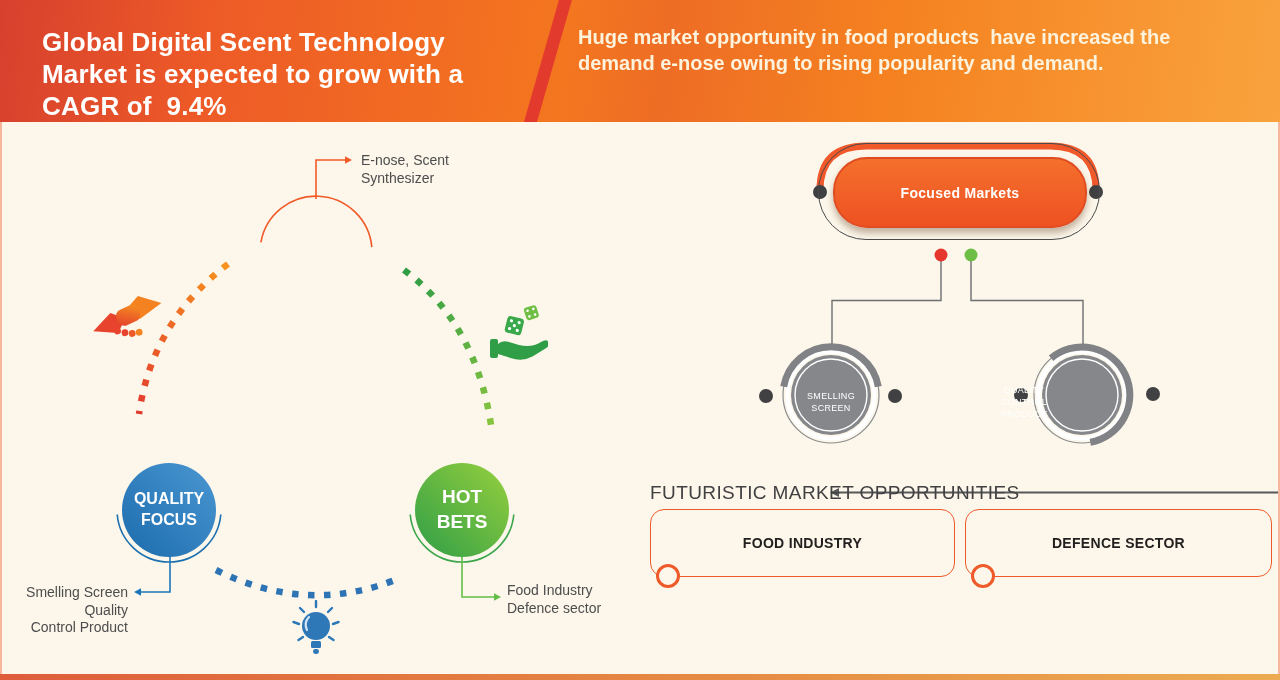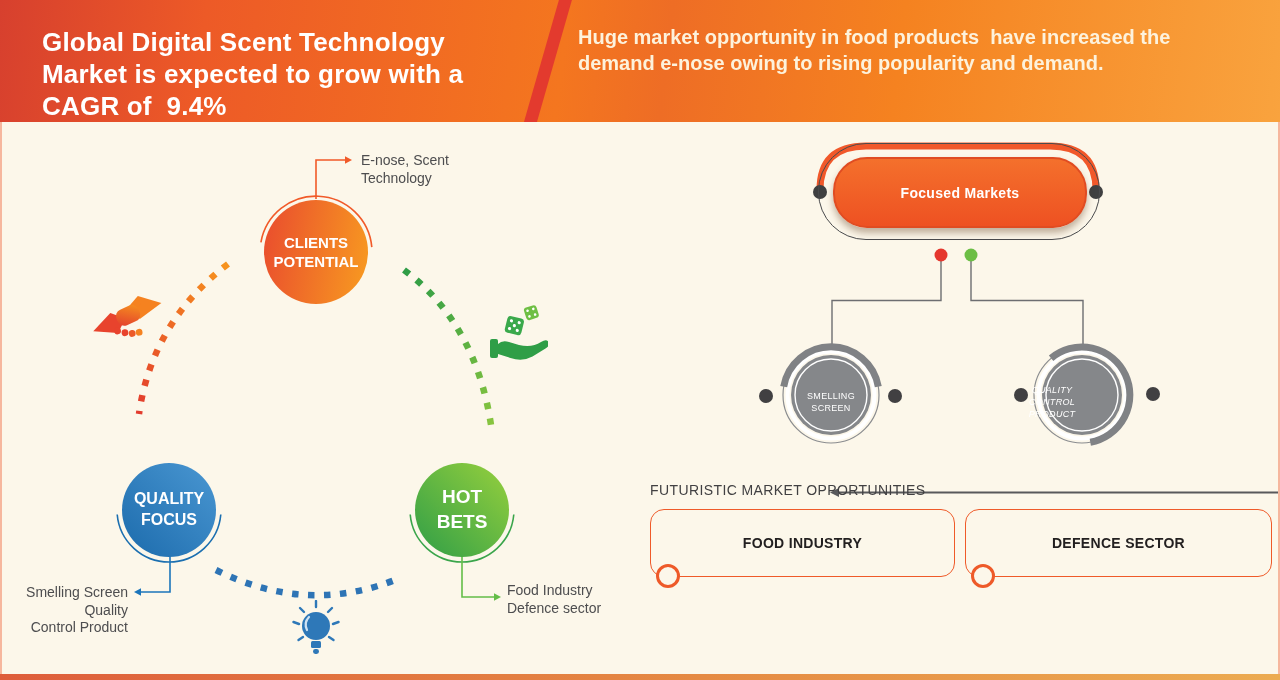--- a/index.html
+++ b/index.html
@@ -43,24 +43,24 @@
   
   .pill-outline{position:absolute;left:818px;top:143px;width:280px;height:95px;
                 border:1.4px solid #4a4b4d;border-radius:48px;}
   .pill{position:absolute;left:833px;top:157px;width:250px;height:67px;border-radius:34px;
         background:linear-gradient(180deg,#f4702c,#ee5122);border:2px solid #e04c22;
         box-shadow:0 5px 7px rgba(80,40,10,.35);
         display:flex;align-items:center;justify-content:center;color:#fff;font-size:14px;font-weight:bold;letter-spacing:.3px;}
   .gray-label{position:absolute;width:86px;color:#ffffff;font-size:9px;letter-spacing:.3px;
               text-align:center;white-space:pre-line;line-height:1.35;}
   .gl-left{left:788px;top:390px;}
-  .gl-right{left:1009px;top:384px;font-style:italic;}
-
-  
-  .fmo-heading{position:absolute;left:650px;top:482px;font-size:14px;color:#414042;letter-spacing:.4px;}
+  .gl-right{left:981px;top:384px;}
+
+  
+  .fmo-heading{position:absolute;left:650px;top:482px;font-size:19px;color:#414042;letter-spacing:.4px;}
   .market-box{position:absolute;top:509px;height:66px;border:1.4px solid #ef5a29;border-radius:14px;
               display:flex;align-items:center;justify-content:center;
               font-size:14px;font-weight:bold;color:#232020;letter-spacing:.3px;}
   .box-food{left:650px;width:303px;}
   .box-def{left:965px;width:305px;}
   .box-ring{position:absolute;width:18px;height:18px;border:3px solid #ee5a29;border-radius:50%;
             background:#fcf7ea;top:564px;}
   .ring-food{left:656px;} .ring-def{left:971px;}
 </style>
 </head>
@@ -126,29 +126,27 @@
     <circle cx="1082" cy="395" r="40" fill="#85878a"></circle>
     <circle cx="1082" cy="395" r="36" stroke="#ffffff" stroke-width="1.4" fill="none"></circle>
     <path d="M1051.1,358.2 A48,48 0 1 1 1090.3,442.3" stroke="#808285" stroke-width="7" fill="none"></path>
     <circle cx="1021" cy="395" r="7" fill="#414042"></circle>
     <circle cx="1153" cy="394" r="7" fill="#414042"></circle>
 
     <path d="M1280,492.5 H839" stroke="#58595b" stroke-width="2" fill="none"></path>
     <path d="M830,492.5 L839,488 L839,497 Z" fill="#58595b"></path>
   </svg>
 
-  <div class="node node-cp">CLIENTS
-POTENTIAL</div>
   <div class="node node-cf">QUALITY
 FOCUS</div>
   <div class="node node-hb">HOT
 BETS</div>
 
   <div class="anno anno-cp">E-nose, Scent
-Technology</div>
+Synthesizer</div>
   <div class="anno anno-cf">Smelling Screen
 Quality
 Control Product</div>
   <div class="anno anno-hb">Food Industry
 Defence sector</div>
 
   <div class="icon-wrap" style="left:90px;top:293px;">
     <svg width="76" height="58" viewBox="0 0 76 58">
       <defs>
         <linearGradient id="hsG" x1="0" y1="1" x2="1" y2="0">

